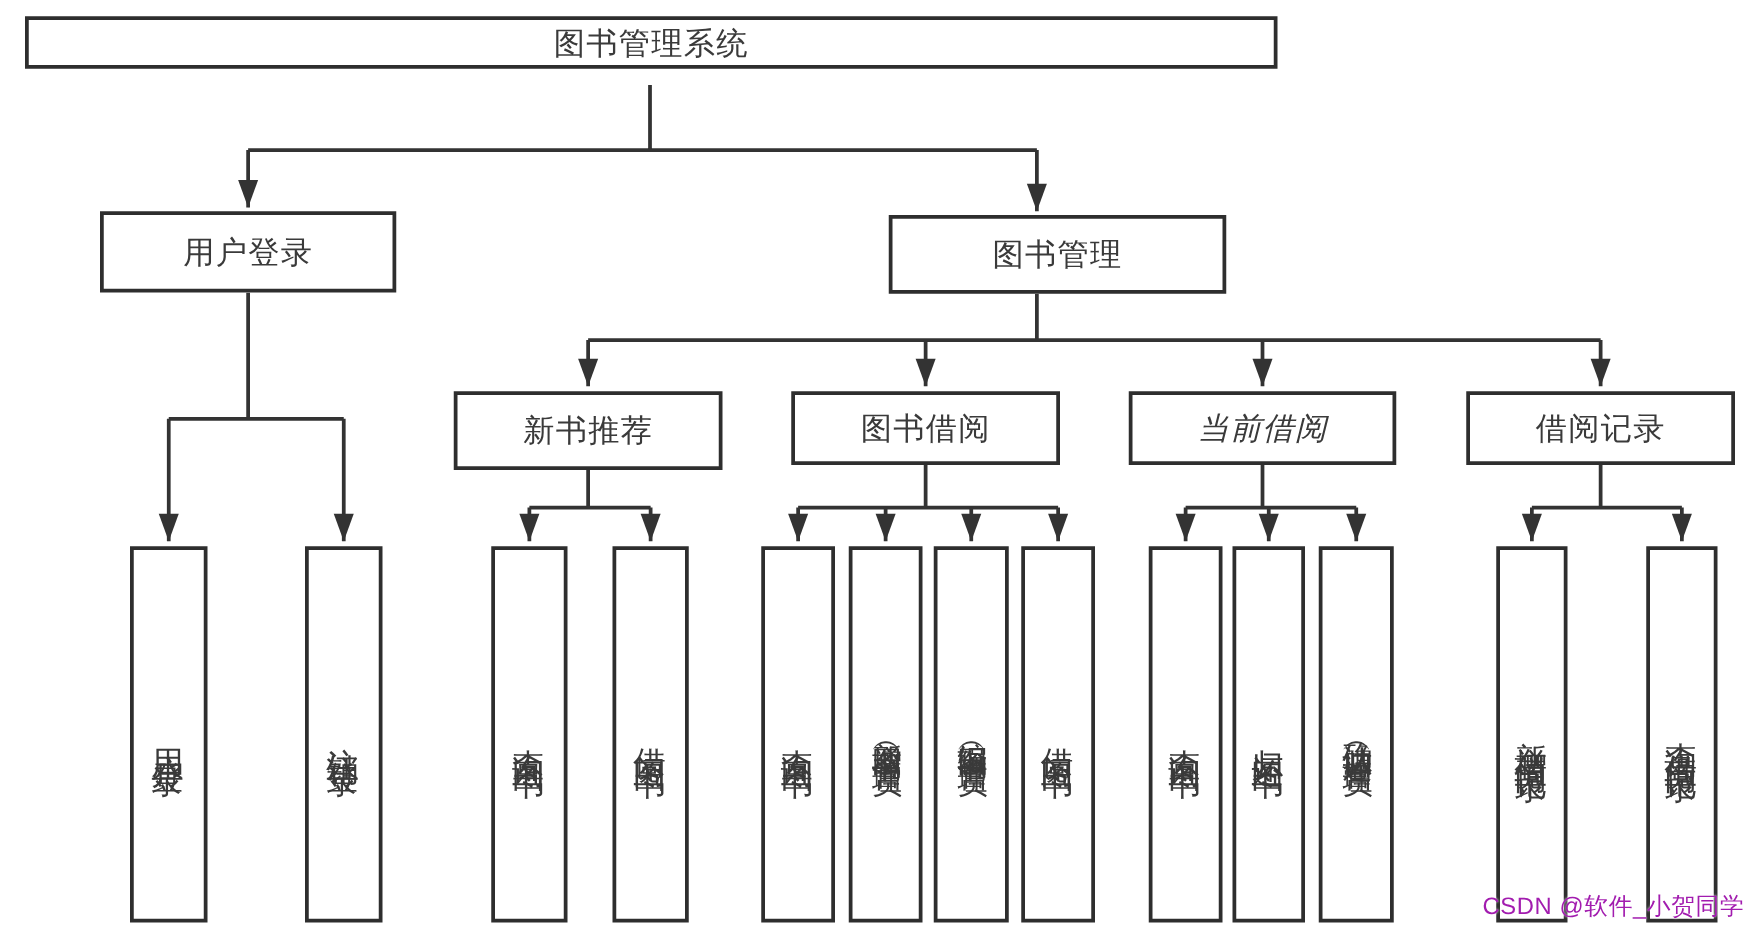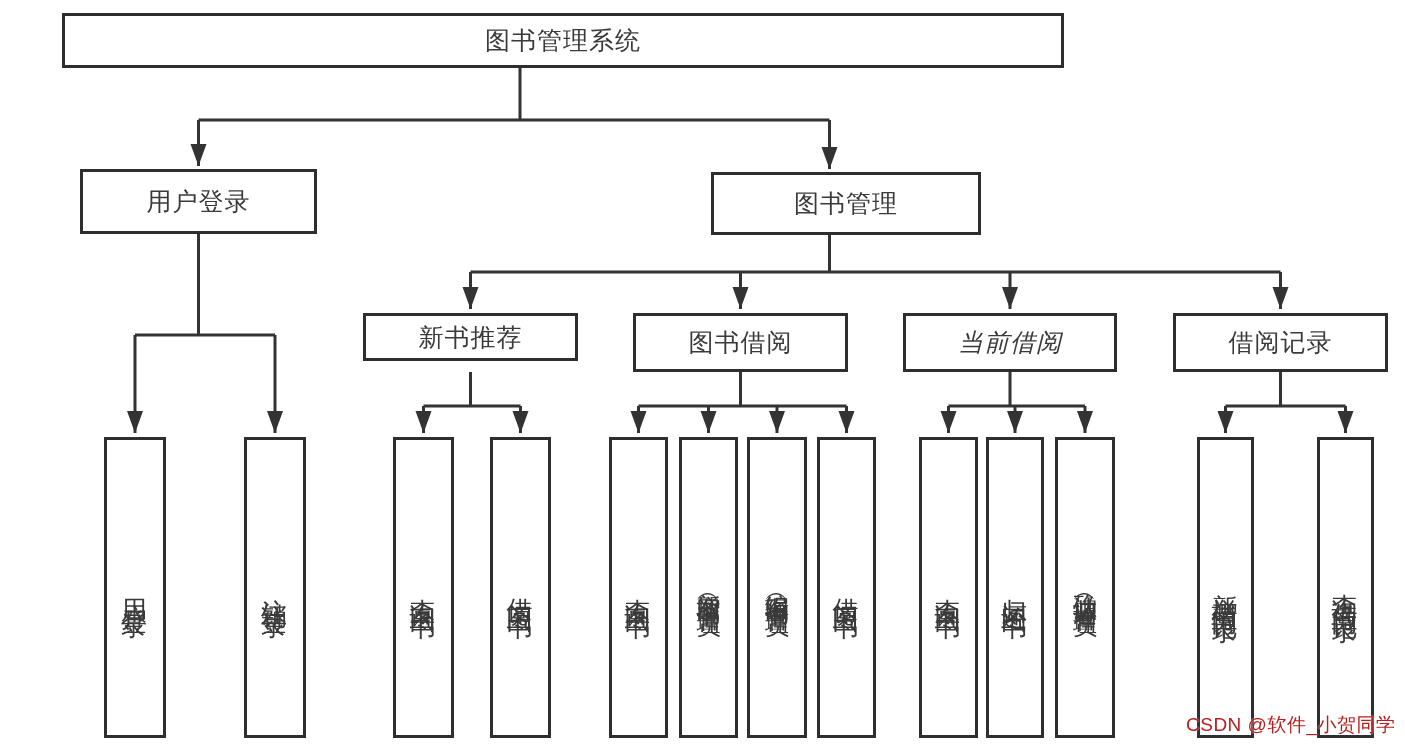--- a/index.html
+++ b/index.html
@@ -18,21 +18,21 @@
   .vbox{
     position:absolute;z-index:2;box-sizing:border-box;top:437px;height:301px;
     border:3px solid #2e2e2e;background:#ffffff;
     display:flex;align-items:center;justify-content:center;
     writing-mode:vertical-rl;text-orientation:mixed;
     font-size:26px;letter-spacing:5px;color:#3a3a3a;
   }
   .vbox.tight{font-size:24px;letter-spacing:3px;}
   .watermark{
     position:absolute;z-index:5;left:1186px;top:712px;
-    font-size:19px;color:#b91c1c;letter-spacing:0.5px;white-space:nowrap;
+    font-size:19px;color:#a21caf;letter-spacing:0.5px;white-space:nowrap;
     text-shadow:0 0 2px #ffffff;
   }
 </style>
 </head>
 <body>
 
 <div class="canvas">
 
   <svg class="connectors" width="1405" height="747" viewBox="0 0 1405 747">
     <defs>
@@ -68,26 +68,26 @@
     <path class="ln" d="M1010,372 V407.5 M948.5,406 H1085"></path>
     <line class="ln" x1="948.5" y1="406" x2="948.5" y2="433" marker-end="url(#arw)"></line>
     <line class="ln" x1="1015" y1="406" x2="1015" y2="433" marker-end="url(#arw)"></line>
     <line class="ln" x1="1085" y1="406" x2="1085" y2="433" marker-end="url(#arw)"></line>
 
     <path class="ln" d="M1280.5,372 V407.5 M1225.5,406 H1345.5"></path>
     <line class="ln" x1="1225.5" y1="406" x2="1225.5" y2="433" marker-end="url(#arw)"></line>
     <line class="ln" x1="1345.5" y1="406" x2="1345.5" y2="433" marker-end="url(#arw)"></line>
   </svg>
 
-  <div class="box" style="left:20px;top:13px;width:1002px;height:55px;margin-left:42px;">图书管理系统</div>
+  <div class="box" style="left:20px;top:13px;width:1002px;height:42px;">图书管理系统</div>
 
   <div class="box" style="left:80px;top:169px;width:237px;height:65px;">用户登录</div>
   <div class="box" style="left:711px;top:172px;width:270px;height:63px;">图书管理</div>
 
-  <div class="box" style="left:363px;top:313px;width:215px;height:48px;">新书推荐</div>
+  <div class="box" style="left:363px;top:313px;width:215px;height:63px;">新书推荐</div>
   <div class="box" style="left:633px;top:313px;width:215px;height:59px;">图书借阅</div>
   <div class="box" style="left:903px;top:313px;width:214px;height:59px;font-style:italic;">当前借阅</div>
   <div class="box" style="left:1173px;top:313px;width:215px;height:59px;text-align:right;">借阅记录</div>
 
   <div class="vbox" style="left:104px;width:62px;">用户登录</div>
   <div class="vbox" style="left:244px;width:62px;">注销登录</div>
 
   <div class="vbox" style="left:393px;width:61px;">查询图书</div>
   <div class="vbox" style="left:490px;width:61px;">借阅图书</div>
 

